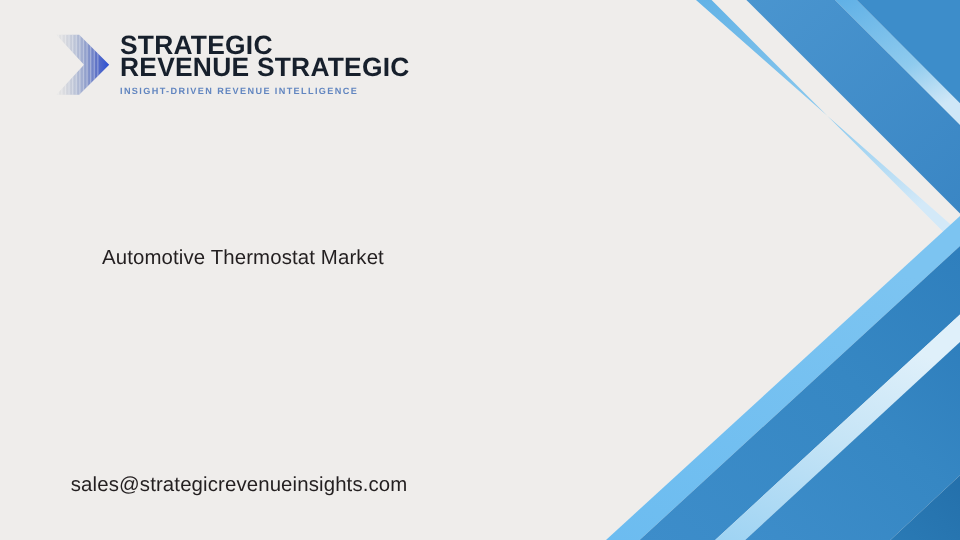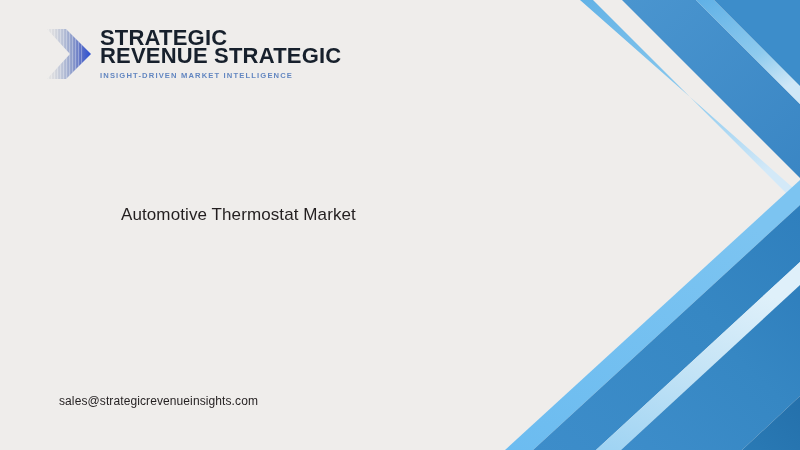--- a/index.html
+++ b/index.html
@@ -75,28 +75,27 @@
   #report-title {
     position: absolute;
     left: 85px;
     top: 205px;
     font-family: "Liberation Sans", sans-serif;
     font-size: 17px;
     font-weight: normal;
     color: #231f20;
     letter-spacing: 0.1px;
     white-space: nowrap;
-    margin-left: 36px;
   }
   #contact-email {
     position: absolute;
     left: 59px;
     top: 394px;
     font-family: "Liberation Sans", sans-serif;
-    font-size: 12px;
+    font-size: 17px;
     font-weight: normal;
     color: #231f20;
     letter-spacing: 0.1px;
     white-space: nowrap;
   }
 </style>
 </head>
 <body>
 
 <div id="slide">
@@ -193,21 +192,21 @@
           <rect x="29" y="0" width="1.1" height="52" fill="#ffffff"></rect>
           <rect x="32" y="0" width="1.1" height="52" fill="#ffffff"></rect>
           <rect x="35" y="0" width="1.1" height="52" fill="#ffffff"></rect>
         </g>
       </svg>
     </div>
 
     <div id="logo-text">
       <div class="logo-line">STRATEGIC</div>
       <div class="logo-line">REVENUE STRATEGIC</div>
-      <div id="logo-tagline">INSIGHT-DRIVEN MARKET INTELLIGENCE</div>
+      <div id="logo-tagline">INSIGHT-DRIVEN REVENUE INTELLIGENCE</div>
     </div>
 
   </div>
 
   <div id="report-title">Automotive Thermostat Market</div>
 
   <div id="contact-email">sales@strategicrevenueinsights.com</div>
 
 </div>
 

